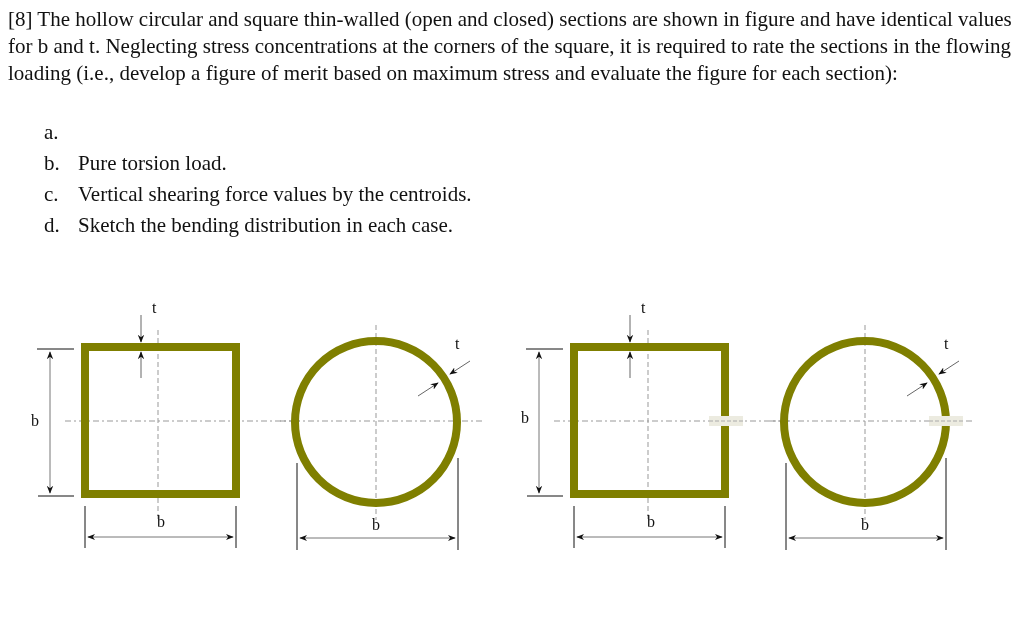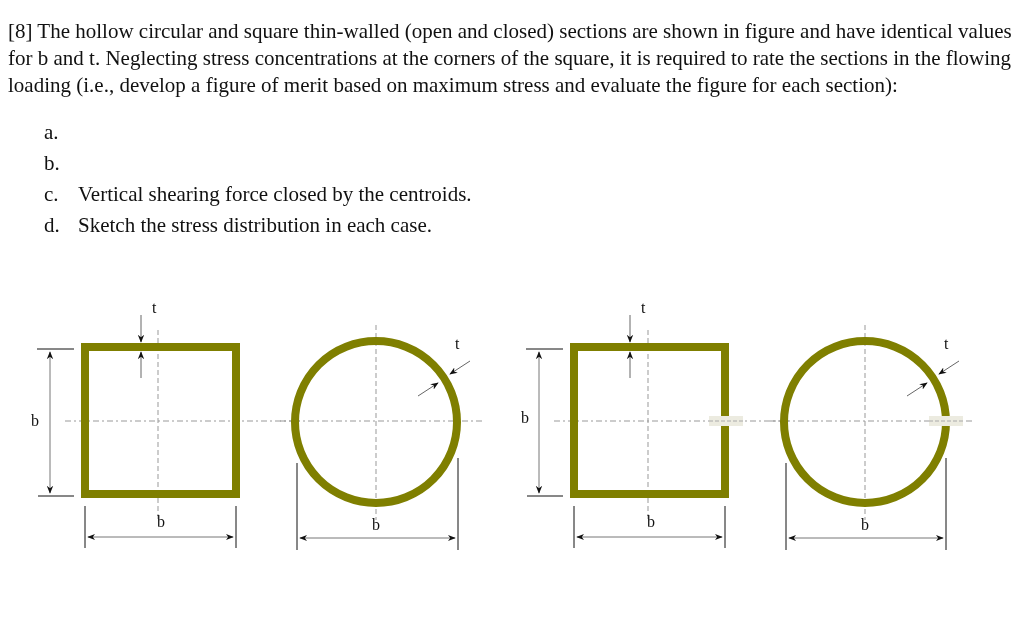--- a/index.html
+++ b/index.html
@@ -1,47 +1,48 @@
 <!DOCTYPE html>
 <html><head>
 <meta charset="utf-8">
 <style>
   html, body { margin:0; padding:0; background:#ffffff; }
   body { width:1024px; height:641px; position:relative; overflow:hidden;
          font-family:"Liberation Serif", "DejaVu Serif", serif; color:#111; }
   .problem { position:absolute; left:8px; top:6px; width:1010px;
-             font-size:21px; line-height:27px;margin-top:12px; }
+             font-size:21px; line-height:27px; }
   .problem p { margin:0; }
   .list { position:absolute; left:44px; top:117px; font-size:21px; }
   .list .item { height:31px; line-height:31px; display:flex; }
   .list .marker { width:34px; display:inline-block; }
   svg.figure { position:absolute; left:0; top:0; }
   .lbl { font-family:"Liberation Serif", "DejaVu Serif", serif; font-size:16px; fill:#111; }
 </style>
 </head>
 <body>
 
 <div class="problem">
   <p>[8] The hollow circular and square thin-walled (open and closed) sections are shown in figure and have identical values for b and t.  Neglecting stress concentrations at the corners of the square, it is required to rate the sections in the flowing loading (i.e., develop a figure of merit based on maximum stress and evaluate the figure for each section):</p>
 </div>
 
 <div class="list">
   <div class="item">
     <span class="marker">a.</span>
   </div>
   <div class="item">
     <span class="marker">b.</span>
+    <span>Pure torsion load.</span>
   </div>
   <div class="item">
     <span class="marker">c.</span>
-    <span>Vertical shearing force closed by the centroids.</span>
+    <span>Vertical shearing force values by the centroids.</span>
   </div>
   <div class="item">
     <span class="marker">d.</span>
-    <span>Sketch the stress distribution in each case.</span>
+    <span>Sketch the bending distribution in each case.</span>
   </div>
 </div>
 
 <svg class="figure" width="1024" height="641" viewBox="0 0 1024 641">
   <defs>
     <marker id="ah" viewBox="0 0 10 10" refX="9" refY="5" markerWidth="8" markerHeight="8" orient="auto-start-reverse">
       <path d="M0,1 L10,5 L0,9 L3,5 z" fill="#111"></path>
     </marker>
   </defs>
 

